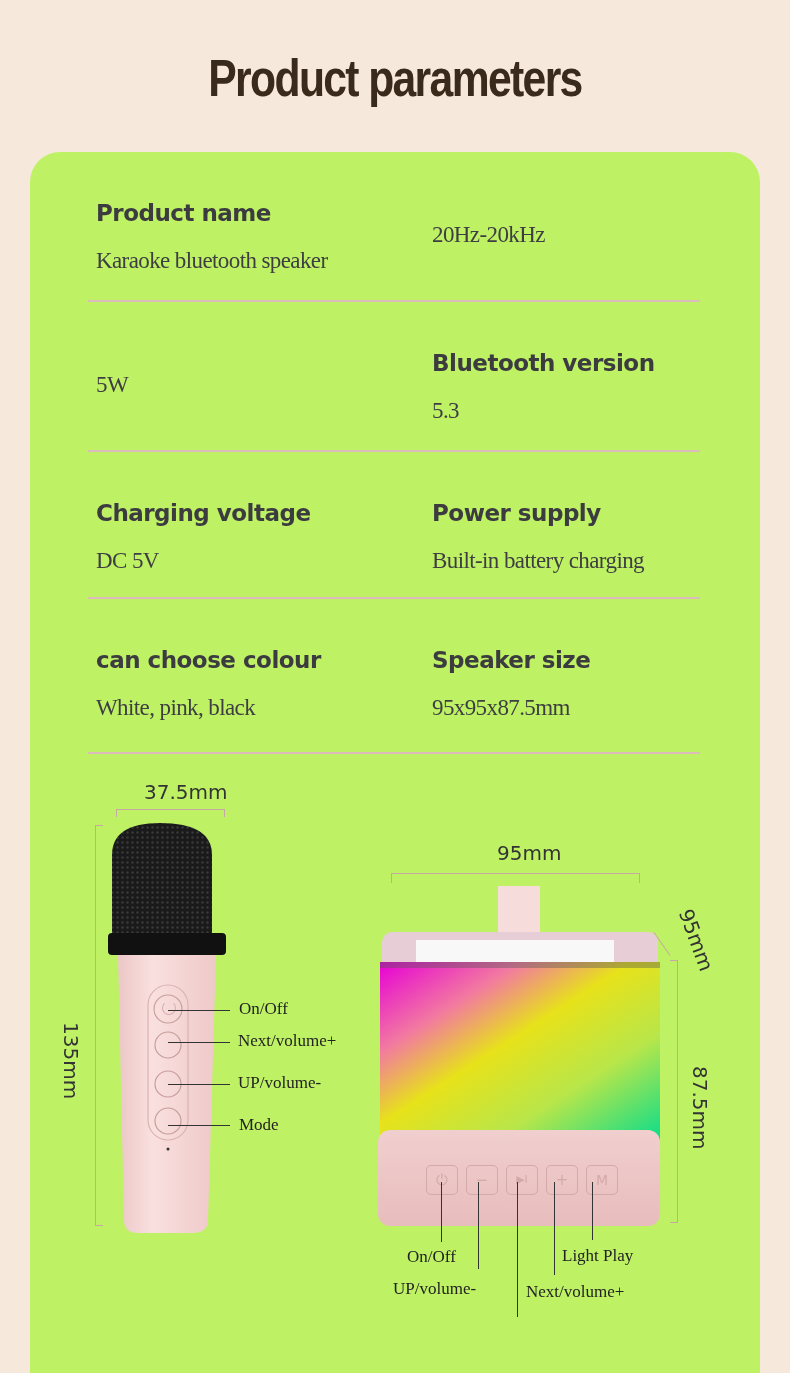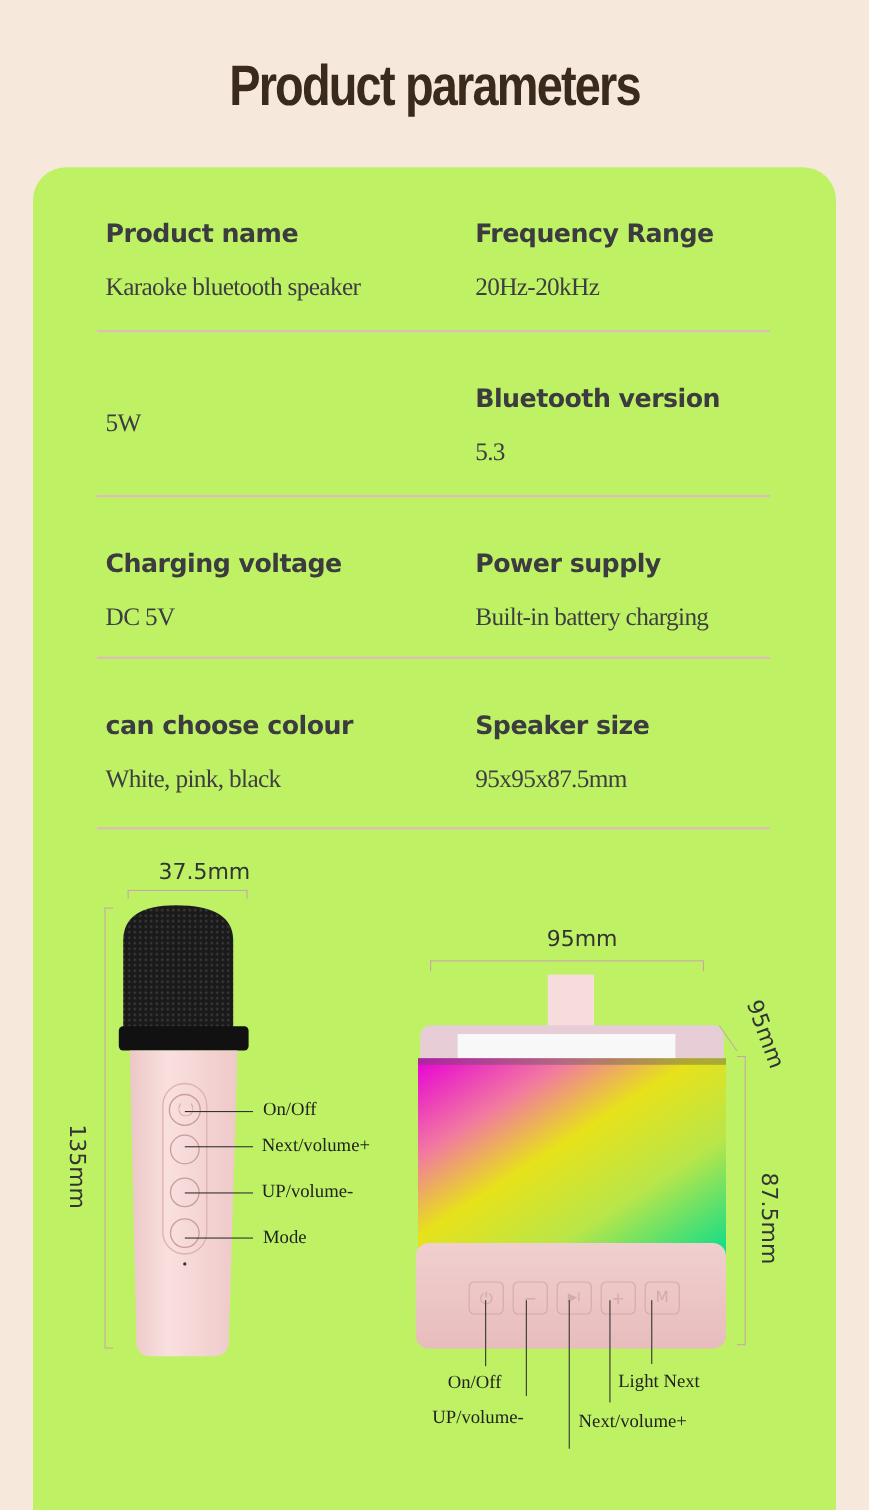--- a/index.html
+++ b/index.html
@@ -25,21 +25,20 @@
 <div class="title">Product parameters</div>
 
 <div class="card">
   <div class="spec-grid">
     <div class="row">
       <div class="cell c1">
         <div class="lbl">Product name</div>
         <div class="val">Karaoke bluetooth speaker</div>
       </div>
       <div class="cell c2">
-        <div class="lbl">Frequency Range</div>
         <div class="val">20Hz-20kHz</div>
       </div>
     </div>
     <div class="row">
       <div class="cell c1">
         <div class="val">5W</div>
       </div>
       <div class="cell c2">
         <div class="lbl">Bluetooth version</div>
         <div class="val">5.3</div>
@@ -160,14 +159,14 @@
   <div class="vl" style="left:441px;top:1182px;height:60px;"></div>
   <div class="vl" style="left:478px;top:1182px;height:87px;"></div>
   <div class="vl" style="left:517px;top:1182px;height:135px;"></div>
   <div class="vl" style="left:554px;top:1182px;height:93px;"></div>
   <div class="vl" style="left:592px;top:1182px;height:58px;"></div>
 
   <div class="callout" style="left:407px;top:1247px;">On/Off</div>
   <div class="callout" style="left:393px;top:1279px;">UP/volume-</div>
   <div class="callout" style="left:475px;top:1399px;">Play / Pause</div>
   <div class="callout" style="left:526px;top:1282px;">Next/volume+</div>
-  <div class="callout" style="left:562px;top:1246px;">Light Next</div>
+  <div class="callout" style="left:562px;top:1246px;">Light Play</div>
 </div>
 
 </body></html>

